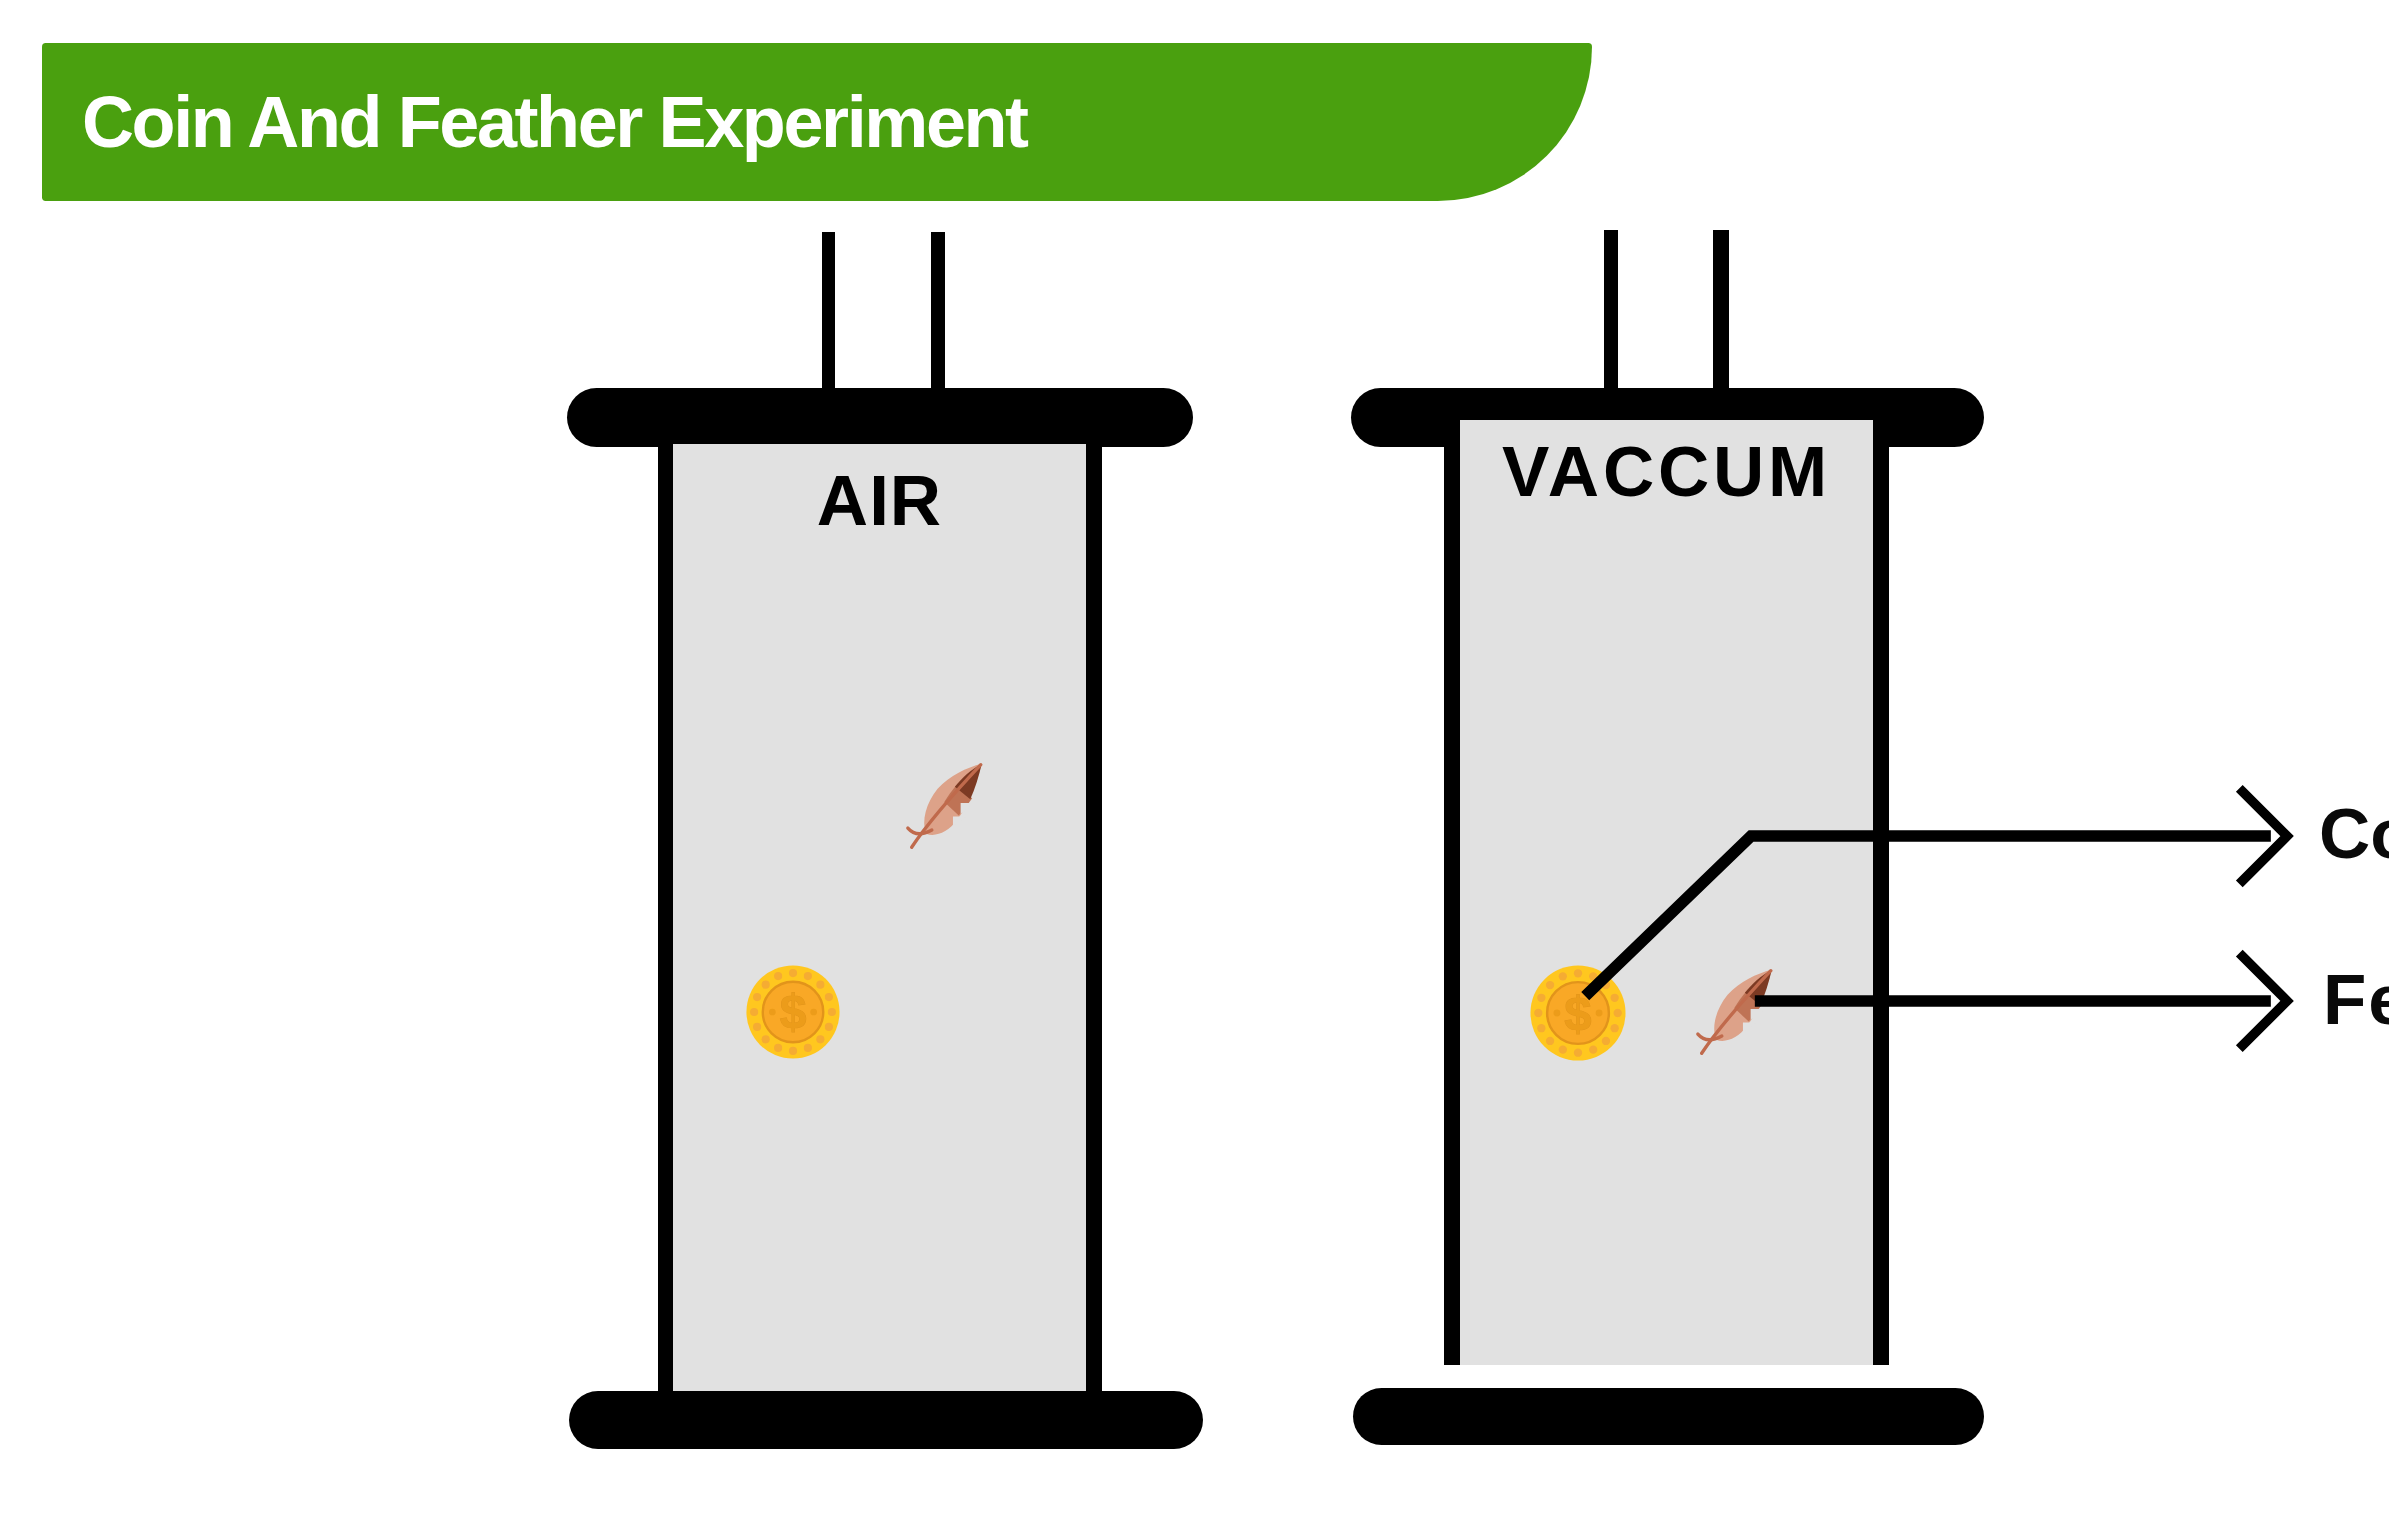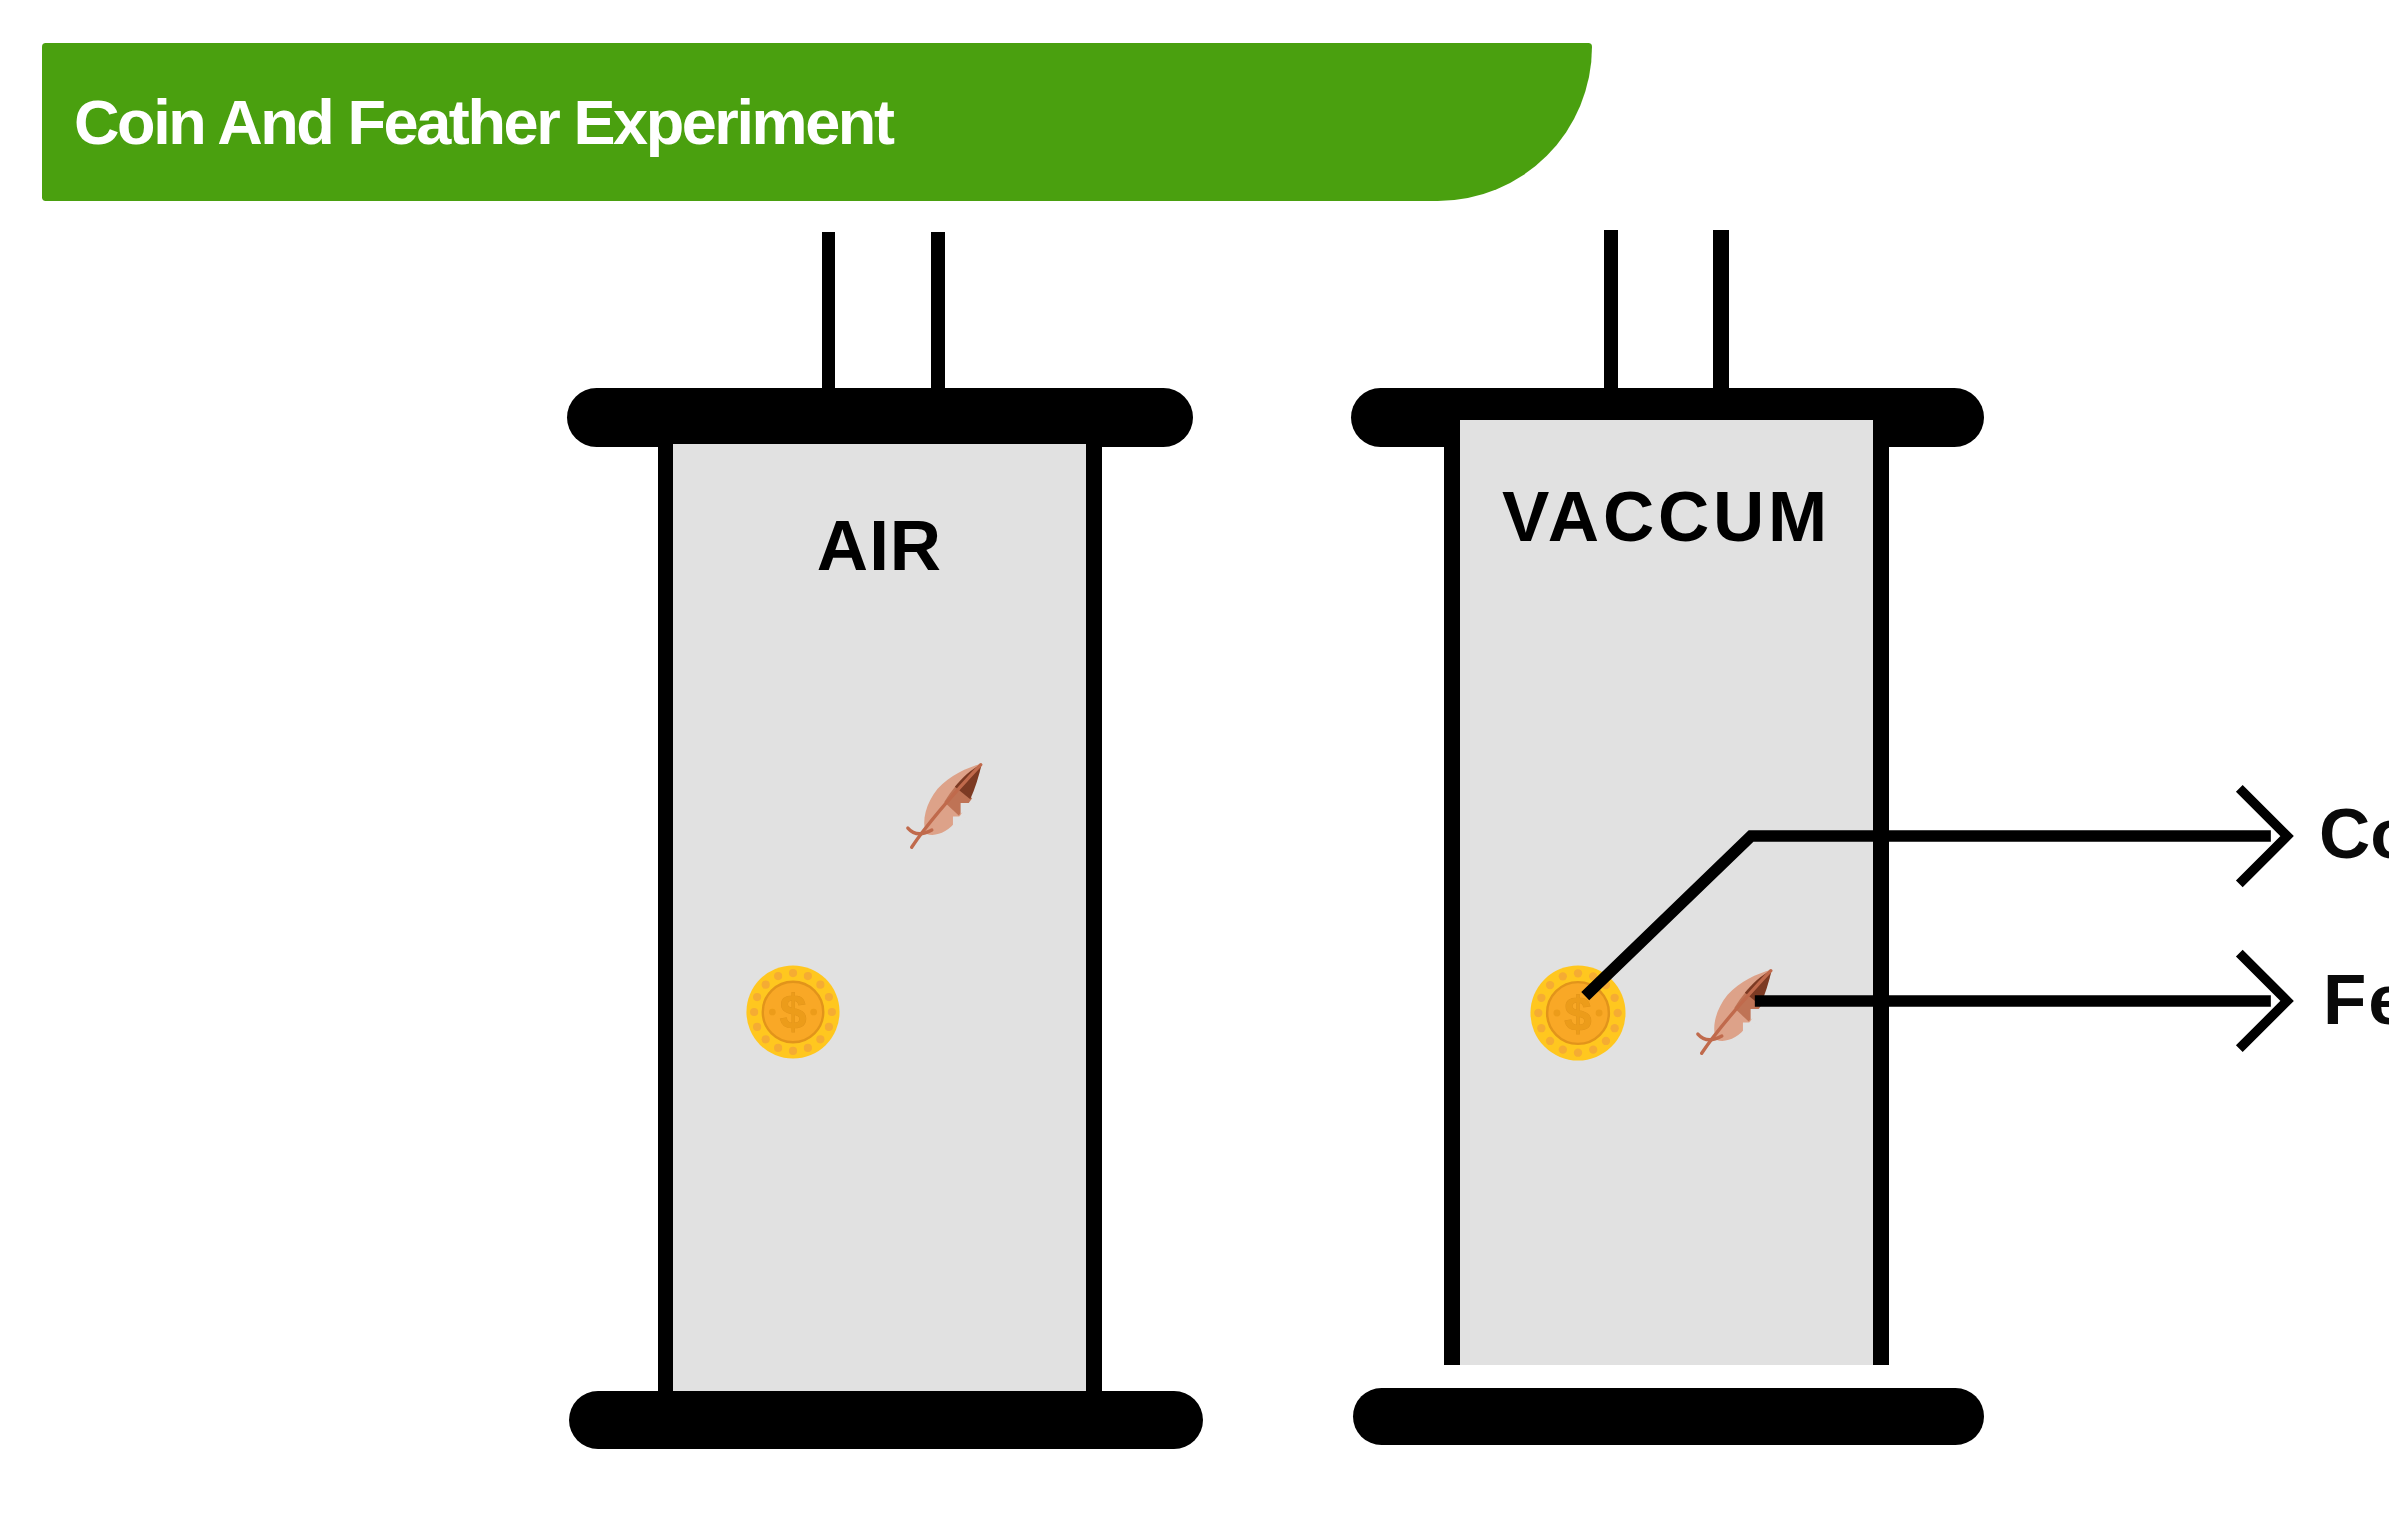--- a/index.html
+++ b/index.html
@@ -25,32 +25,32 @@
   .canvas{position:relative;width:2987px;height:1537px;background:#ffffff;overflow:hidden;}
 
   
   .banner{
     position:absolute;left:42px;top:43px;width:1550px;height:158px;
     background:var(--banner-green);
     border-radius:3.8px 3.8px 158px 3.8px;
     display:flex;align-items:center;
   }
   .banner h1{
-    margin:0;padding-left:32px;
-    font-size:63px;font-weight:700;letter-spacing:-2.4px;
+    margin:8px;padding-left:32px;
+    font-size:72px;font-weight:700;letter-spacing:-2.4px;
     color:#ffffff;white-space:nowrap;line-height:1;
   }
 
   
   .pipe{position:absolute;background:var(--ink);}
   .cap{position:absolute;background:var(--ink);border-radius:30px;}
   .tube-body{position:absolute;background:var(--tube-gray);box-sizing:border-box;}
   .tube-label{
     text-align:center;font-weight:700;color:var(--ink);
-    font-size:71px;line-height:71px;letter-spacing:1px;margin-top:45px;
+    font-size:71px;line-height:71px;letter-spacing:1px;
   }
   .tube-label.vac{letter-spacing:3.8px;}
   .obj{position:absolute;}
 
   
   .overlay{position:absolute;left:0;top:0;width:2987px;height:1537px;pointer-events:none;}
   .ann-label{
     position:absolute;transform:translateY(-52%);
     font-size:71px;font-weight:700;color:var(--label-ink);
     line-height:1;white-space:nowrap;

